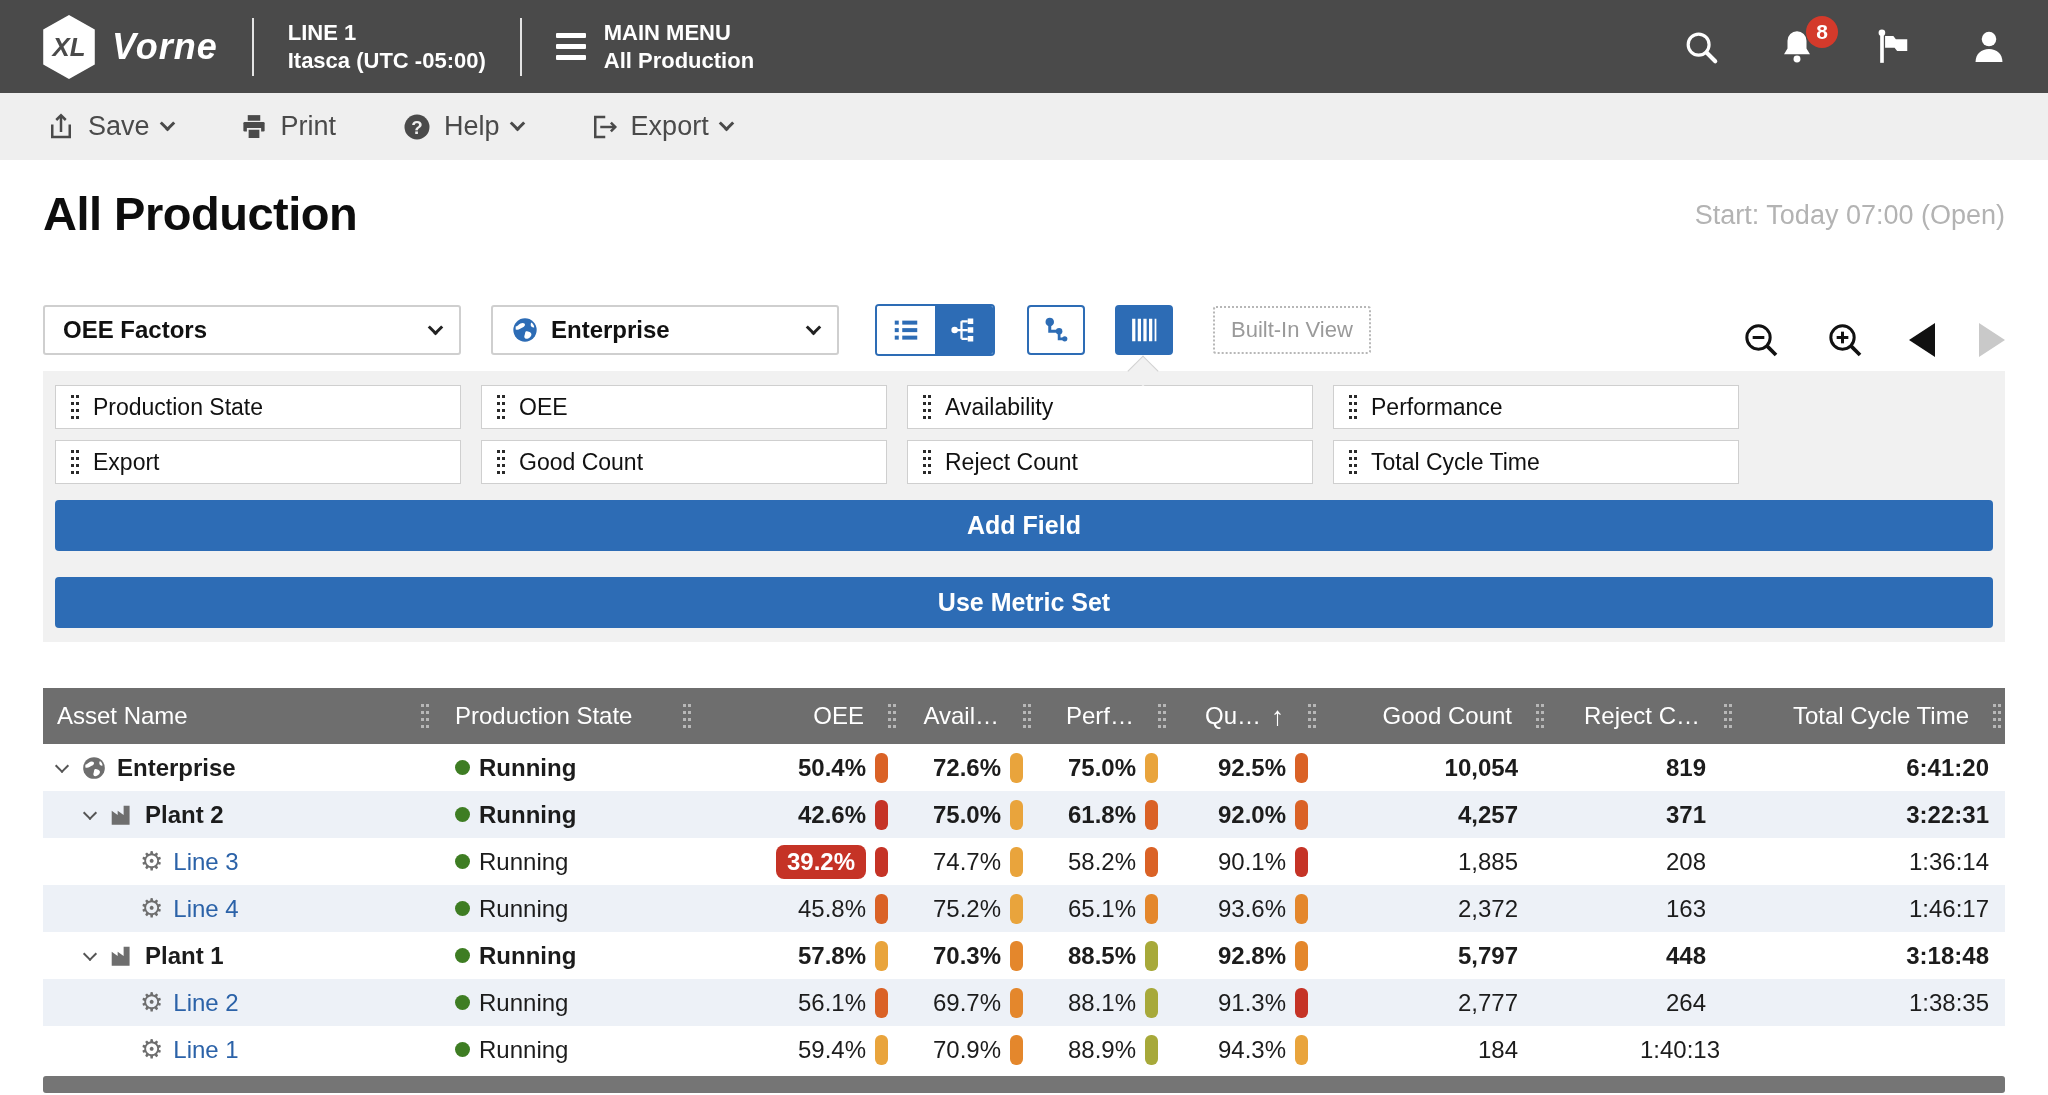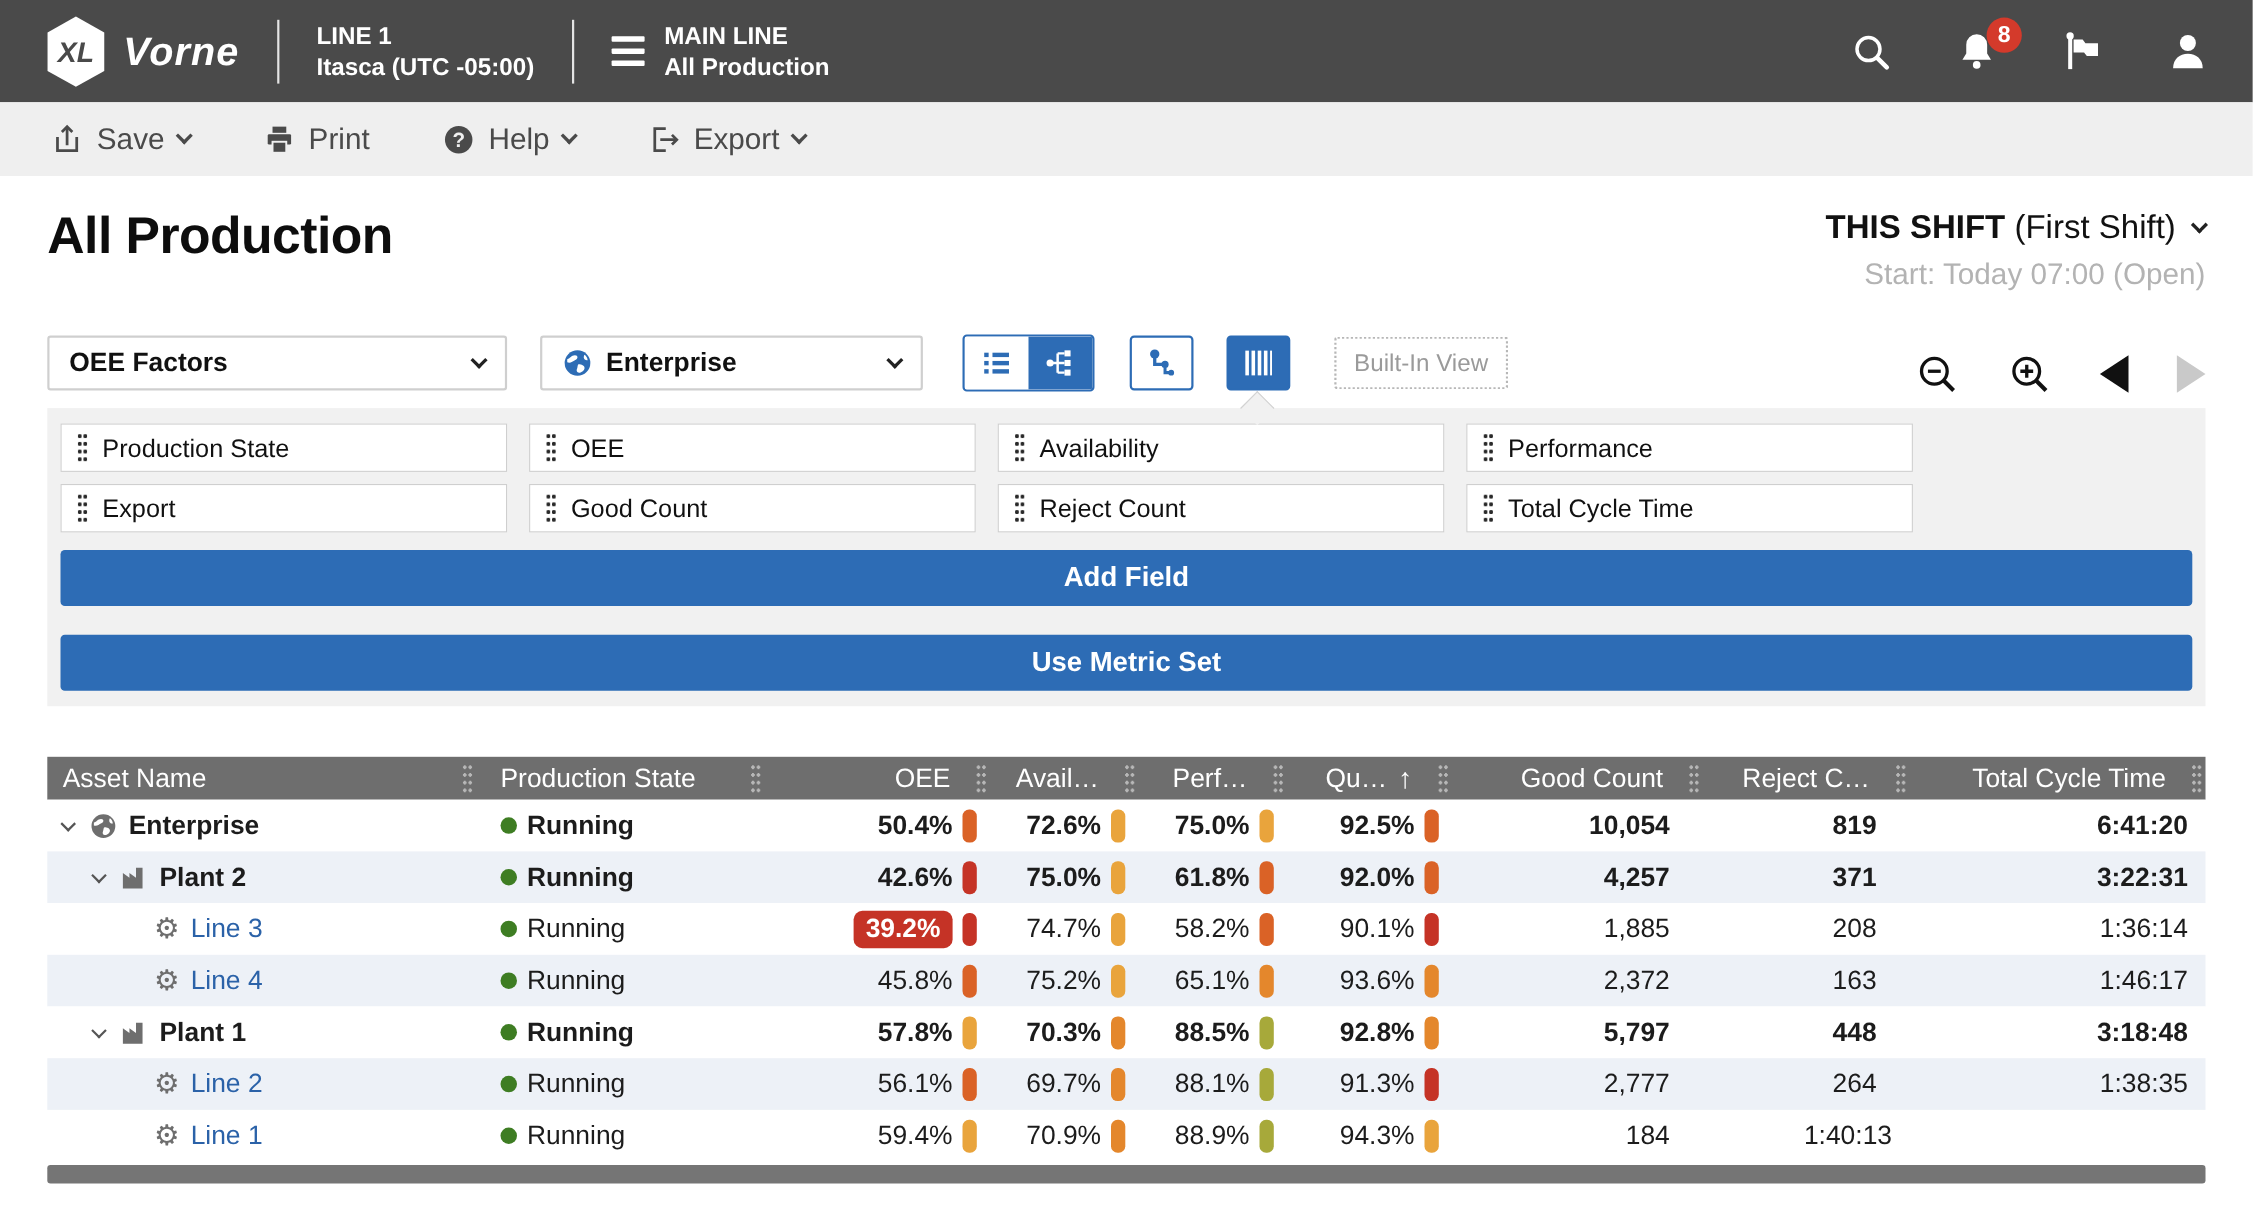--- a/index.html
+++ b/index.html
@@ -70,21 +70,21 @@
     align-items:center; gap:13px; padding:0 14px; font-size:23px; color:#111; cursor:grab; }
   .drag-dots { width:10px; height:28px; flex:0 0 auto;
     background-image:radial-gradient(circle, #2a2a2a 1.7px, transparent 2px); background-size:5px 7px; }
   .panel-btns { display:flex; gap:26px; margin-top:16px;flex-direction:column; }
   .blue-btn { background:#2d6cb5; color:#fff; font-weight:bold; font-size:25px; border:none;
     border-radius:4px; padding:11px 24px; cursor:pointer; }
 
   
   .table { margin:46px 43px 0 43px; }
   .thead, .tr { display:grid; grid-template-columns:390px 262px 205px 135px 135px 150px 228px 188px 1fr; align-items:center; }
-  .thead { background:#6e6e6e; height:39px; color:#fff; font-size:24px; }
+  .thead { background:#6e6e6e; height:56px; color:#fff; font-size:24px; }
   .th { position:relative; height:100%; display:flex; align-items:center; }
   .th.left { padding-left:14px; }
   .th.num { justify-content:flex-end; padding-right:36px; }
   .col-handle { position:absolute; right:3px; top:50%; transform:translateY(-50%); width:10px; height:28px;
     background-image:radial-gradient(circle, rgba(255,255,255,.5) 1.5px, transparent 1.8px); background-size:5px 7px; }
   .sort-arrow { margin-left:10px; font-size:26px; }
   .tr { height:47px; font-size:24px; background:#fff; cursor:default; }
   .tr.alt { background:#edf1f7; }
   .tr.agg { font-weight:bold; }
   .td { display:flex; align-items:center; height:100%; }
@@ -121,21 +121,21 @@
     <div class="tb-sub">Itasca (UTC -05:00)</div>
   </div>
   <div class="tb-divider"></div>
   <div class="menu-wrap">
     <div class="hamburger">
         <span></span>
         <span></span>
         <span></span>
       </div>
     <div class="tb-block">
-      <div class="tb-title">MAIN LINE</div>
+      <div class="tb-title">MAIN MENU</div>
       <div class="tb-sub">All Production</div>
     </div>
   </div>
   <div class="tb-spacer"></div>
   <div class="tb-icons">
     <div class="tb-icon">
       <svg width="38" height="38" viewBox="0 0 24 24">
         <circle cx="10.5" cy="10.5" r="6.6" fill="none" stroke="#fff" stroke-width="2"></circle>
         <line x1="15.5" y1="15.5" x2="21" y2="21" stroke="#fff" stroke-width="2.6" stroke-linecap="round"></line>
       </svg>
@@ -196,25 +196,20 @@
       <path d="M17.5 8.5 21 12l-3.5 3.5" fill="none" stroke="#4a4a4a" stroke-width="2"></path>
     </svg>
     <span>Export</span>
     <span class="chev"></span>
   </div>
 </div>
 
 <div class="title-band">
   <div class="page-title">All Production</div>
   <div class="period">
-    <div class="period-main">
-      <span><b>THIS SHIFT</b>
-      <span>(First Shift)</span></span>
-      <span class="chev dark"></span>
-    </div>
     <div class="period-start">Start: Today 07:00 (Open)</div>
   </div>
   <div class="navzoom">
     <div class="nz-btn">
       <svg width="40" height="40" viewBox="0 0 24 24">
         <circle cx="10.5" cy="10.5" r="7" fill="none" stroke="#111" stroke-width="1.8"></circle>
         <line x1="7" y1="10.5" x2="14" y2="10.5" stroke="#111" stroke-width="1.8"></line>
         <line x1="15.7" y1="15.7" x2="21" y2="21" stroke="#111" stroke-width="2.2"></line>
       </svg>
     </div>

